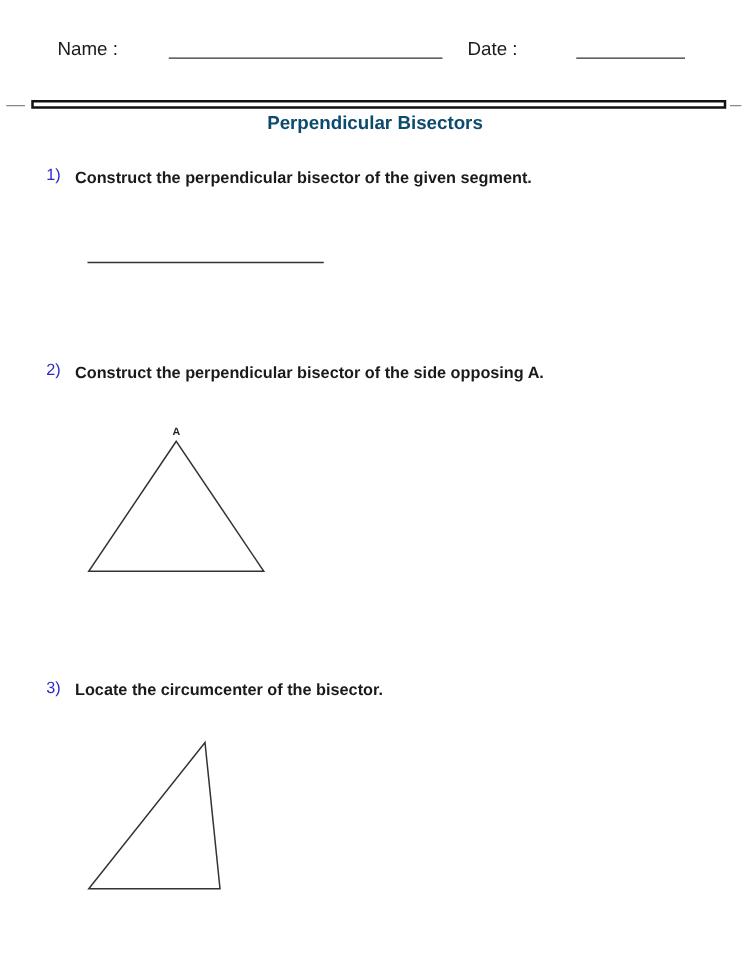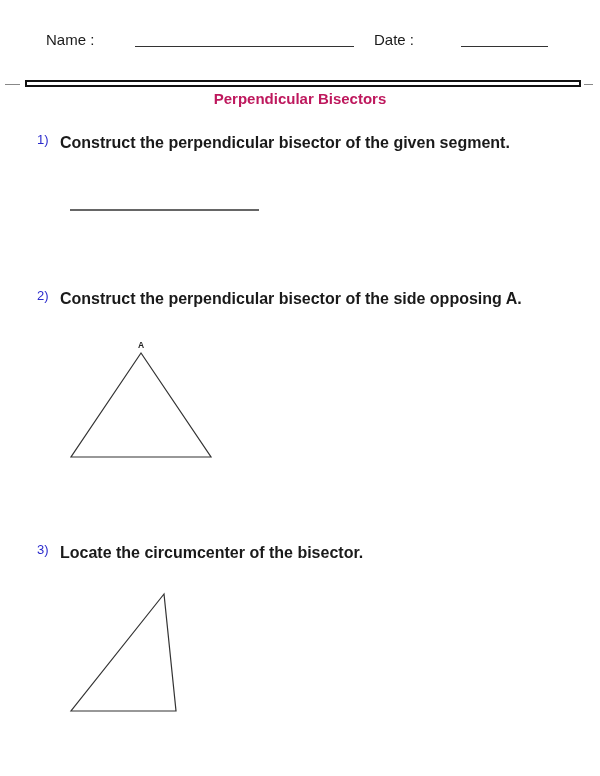--- a/index.html
+++ b/index.html
@@ -2,23 +2,23 @@
 <html><head>
   <meta charset="utf-8">
   <style>
     html, body { margin: 0; padding: 0; background: #ffffff; }
     body { width: 600px; height: 776px; position: relative; overflow: hidden;
            font-family: "Liberation Sans", sans-serif; color: #111; }
     .abs { position: absolute; }
     .hdr-label { font-size: 15px; color: #1a1a1a; }
     .blank { position: absolute; height: 0; border-top: 1.3px solid #333; }
     .title { position: absolute; left: 0; width: 600px; top: 90px; text-align: center;
-             font-weight: bold; font-size: 15px; color: #be185d; }
+             font-weight: bold; font-size: 15px; color: #0c4a6e; }
     .qnum { position: absolute; left: 37px; font-size: 13px; color: #2a2acc; }
-    .qtext { position: absolute; left: 60px; font-size: 16px; font-weight: bold; color: #1a1a1a; }
+    .qtext { position: absolute; left: 60px; font-size: 13px; font-weight: bold; color: #1a1a1a; }
     .dash { position: absolute; height: 0; border-top: 1px solid #888; }
     .bar { position: absolute; left: 25px; top: 80px; width: 552px; height: 3px;
            border: 2px solid #111; background: #fff; }
     svg { position: absolute; left: 0; top: 0; }
     .vlabel { font-family: "Liberation Sans", sans-serif; font-size: 8.5px; font-weight: bold; fill: #222; }
   </style>
 </head>
 <body>
 
 <div class="abs hdr-label" style="left:46px; top:31px;">Name :</div>

